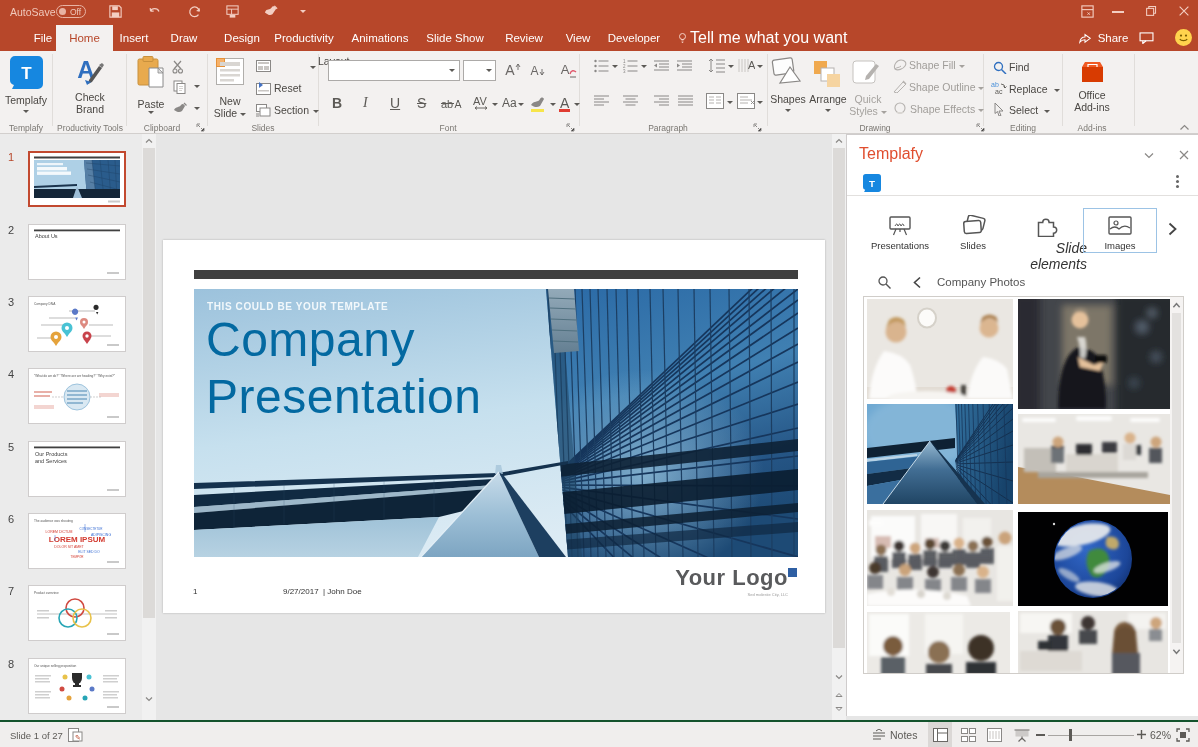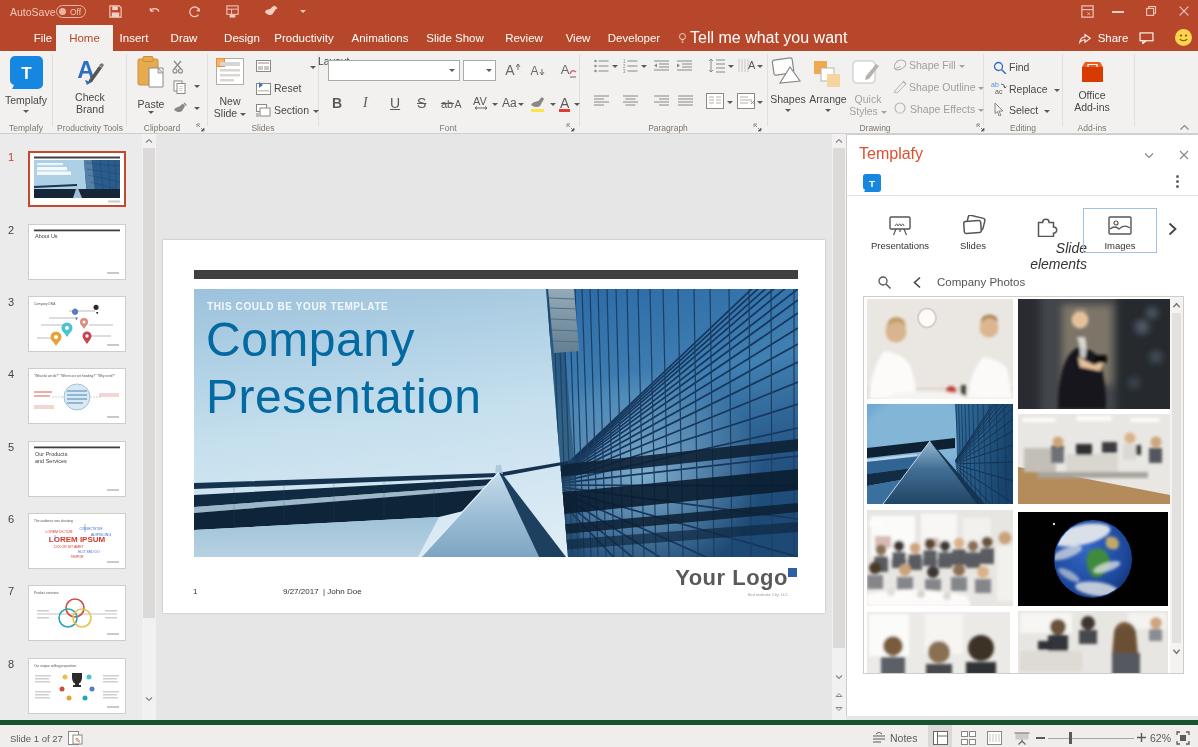--- a/index.html
+++ b/index.html
@@ -30,21 +30,21 @@
 
 
 #editor { position:absolute; left:156px; top:134px; width:676px; height:586px; background:#e6e6e6; }
 #vscroll { position:absolute; left:832px; top:134px; width:14px; height:586px; background:#f1f1f1; }
 #slide { position:absolute; left:163px; top:240px; width:662px; height:373px; background:#fff; box-shadow:0 0 2px rgba(0,0,0,0.25); }
 
 
 #panel { position:absolute; left:846px; top:134px; width:352px; height:582px; background:#fff; border-left:1px solid #cfcccc; border-top:1px solid #cfcccc; }
 
 
-#statusbar { position:absolute; left:0; top:720px; width:1198px; height:27px; background:#f0eeed; border-top:5px solid #14532d; font-size:11px; color:#555; }
+#statusbar { position:absolute; left:0; top:720px; width:1198px; height:27px; background:#f0eeed; border-top:2px solid #14532d; font-size:11px; color:#555; }
 </style>
 </head>
 <body>
 <div id="app">
   <div id="titlebar">
     <span class="abs" style="left:10px;top:6px;font-size:10.5px;color:#f0c9bc;">AutoSave</span>
     <span class="abs" style="left:56px;top:5px;width:30px;height:13px;border:1px solid #e8b3a3;border-radius:7px;"></span>
     <span class="abs" style="left:59px;top:8px;width:7px;height:7px;border-radius:50%;background:#e8b3a3;"></span>
     <span class="abs" style="left:70px;top:7px;font-size:8.5px;color:#f0c9bc;">Off</span>
     <svg class="abs" style="left:108px;top:4px;" width="15" height="15" viewBox="0 0 16 16">

